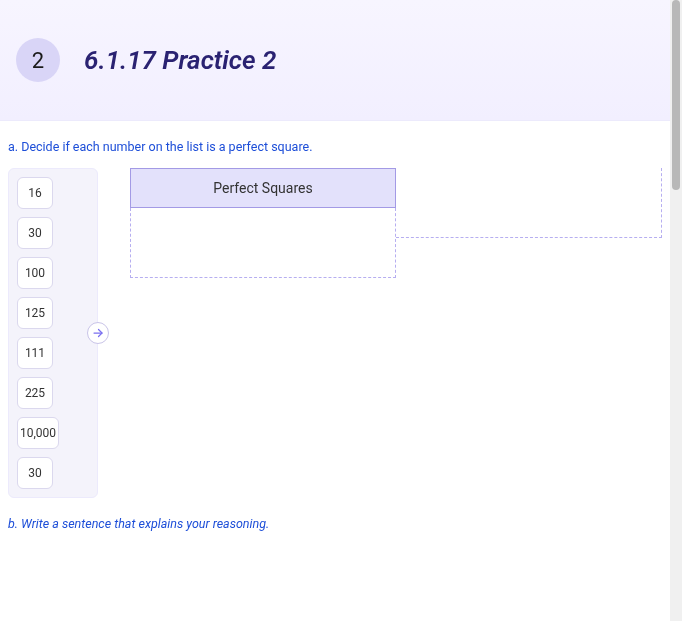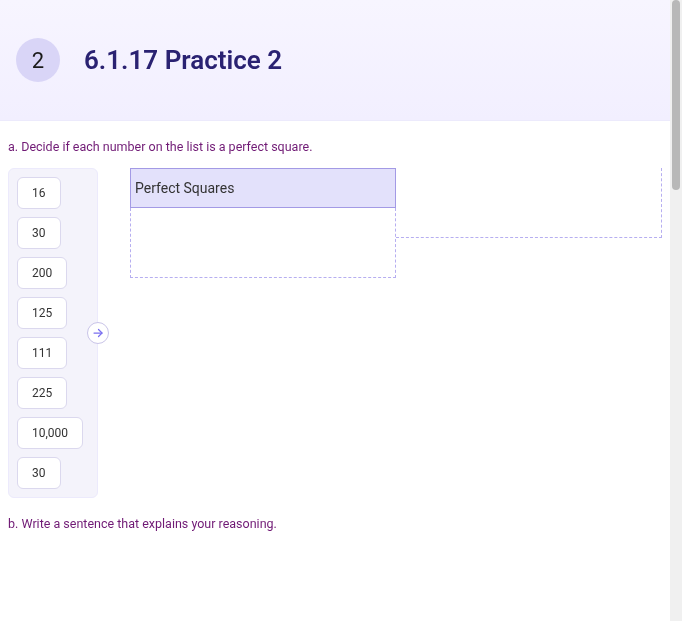--- a/index.html
+++ b/index.html
@@ -53,26 +53,27 @@
     display: flex;
     align-items: center;
     justify-content: center;
     margin-right: 24px;
     margin-left: 4px;
   }
   .title {
     color: #2a2272;
     font-size: 26px;
     font-weight: 600;
+    font-style: italic;
   }
   .content {
     padding: 18px 8px 12px 8px;
   }
   .instruction {
-    color: #701a75;
+    color: #1d4ed8;
     font-size: 12.5px;
     margin-bottom: 14px;
   }
   .workspace {
     display: flex;
     margin-top: 12px;
   }
   .source {
     width: 90px;
     background: #f4f3fb;
@@ -83,21 +84,21 @@
     flex-direction: column;
     gap: 8px;
     position: relative;
   }
   .chip {
     background: #fff;
     border: 1px solid #dbd8ee;
     border-radius: 6px;
     font-size: 12px;
     color: #333;
-    padding: 8px 14px;
+    padding: 8px 2px;
     width: fit-content;
     min-width: 36px;
     text-align: center;
     cursor: grab;
   }
   .arrow-btn {
     position: absolute;
     right: -12px;
     top: 50%;
     transform: translateY(-50%);
@@ -123,20 +124,21 @@
     width: 100%;
   }
   .target-col {
     flex: 1;
   }
   .target-head {
     background: #e3e1fb;
     border: 1.5px solid #a39ae5;
     color: #333;
     font-size: 14px;
+    text-align: center;
     padding: 11px 4px;
   }
   .target-col:last-child .target-head { border-left: none; }
   .target-col:last-child .target-head em { font-style: italic; }
   .target-drop {
     border: 1.5px dashed #b6aef0;
     border-top: none;
     height: 70px;
     background: #fff;
   }
@@ -151,21 +153,21 @@
     <div class="title">6.1.17 Practice 2</div>
   </div>
 
   <div class="content">
     <p class="instruction">a. Decide if each number on the list is a perfect square.</p>
 
     <div class="workspace">
       <div class="source">
         <div class="chip">16</div>
         <div class="chip">30</div>
-        <div class="chip">200</div>
+        <div class="chip">100</div>
         <div class="chip">125</div>
         <div class="chip">111</div>
         <div class="chip">225</div>
         <div class="chip">10,000</div>
         <div class="chip">30</div>
         <div class="arrow-btn">
           <svg viewBox="0 0 24 24" fill="none" stroke="currentColor" stroke-width="2.5" stroke-linecap="round" stroke-linejoin="round">
               <line x1="4" y1="12" x2="20" y2="12"></line>
               <polyline points="13 5 20 12 13 19"></polyline>
             </svg>
@@ -178,19 +180,19 @@
             <div class="target-head">Perfect Squares</div>
             <div class="target-drop"></div>
           </div>
           <div class="target-col">
             <div class="target-drop"></div>
           </div>
         </div>
       </div>
     </div>
 
-    <p class="instruction" style="margin-top:18px;">b. Write a sentence that explains your reasoning.</p>
+    <p class="instruction" style="margin-top:18px;font-style:italic;">b. Write a sentence that explains your reasoning.</p>
   </div>
 </div>
 
 <div class="scroll-track">
   <div class="scroll-thumb"></div>
 </div>
 
 </body></html>

